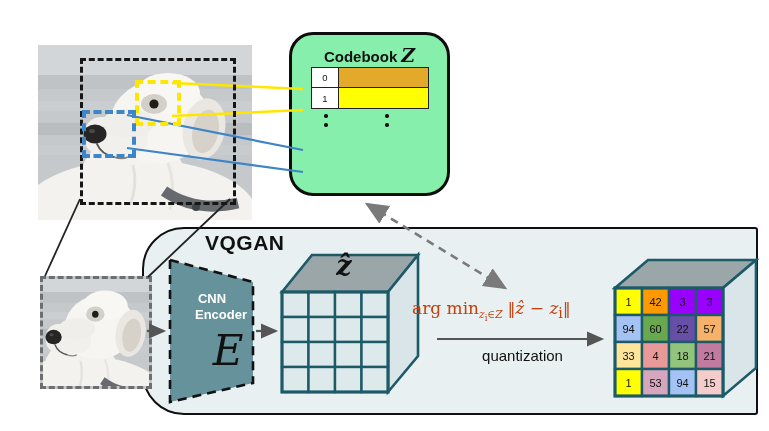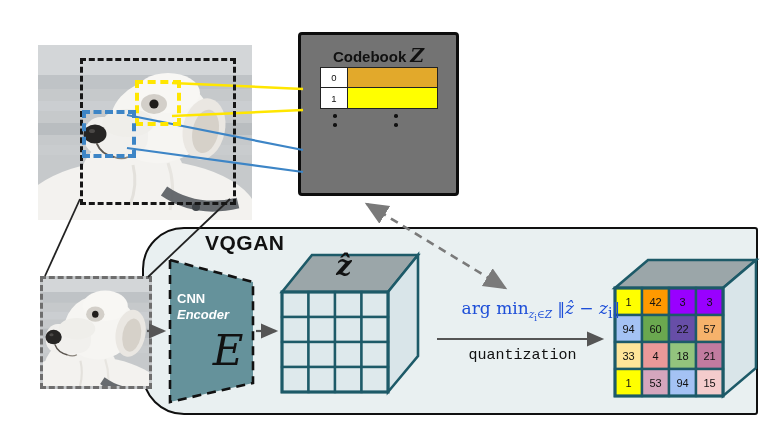--- a/index.html
+++ b/index.html
@@ -13,53 +13,53 @@
   #vqgan-label{left:205px;top:231px;font-size:21px;font-weight:bold;color:#111;z-index:4;letter-spacing:.5px;}
 
   
   #big-photo{left:38px;top:45px;width:214px;height:175px;z-index:2;}
   #small-photo{left:40px;top:276px;width:106px;height:107px;border:3px dashed #6e6e6e;z-index:2;background:#c6c9cb;}
   #crop-box{left:80px;top:58px;width:150px;height:141px;border:3px dashed #161616;z-index:4;}
   #patch-yellow{left:135px;top:80px;width:38px;height:38px;border:4px dashed var(--c-patch-yellow,#ffe600);z-index:5;}
   #patch-blue{left:82px;top:110px;width:46px;height:40px;border:4px dashed var(--c-patch-blue,#3d85c6);z-index:5;}
 
   
-  #codebook{left:298px;top:32px;width:155px;height:158px;background:#737373;border:3px solid #0d0d0d;
-            border-radius:4px;z-index:2;}
+  #codebook{left:289px;top:32px;width:155px;height:158px;background:#86efac;border:3px solid #0d0d0d;
+            border-radius:24px;z-index:2;}
   #cb-title{position:absolute;left:0;top:9px;width:100%;text-align:center;font-size:15px;font-weight:bold;color:#111;}
   #cb-title .scriptZ{font-family:"DejaVu Serif",serif;font-style:italic;font-weight:bold;font-size:19px;margin-left:4px;}
   #cb-table{position:absolute;left:19px;top:33px;width:121px;}
   .cb-row{display:flex;margin-top:-1.5px;}
   .cb-idx{width:26px;height:20px;border:1.5px solid #222;background:#fff;font-size:9.5px;color:#111;
           display:flex;align-items:center;justify-content:center;}
   .cb-bar{width:89px;height:20px;border:1.5px solid #222;margin-left:-1.5px;}
   #cb-dots{position:relative;height:20px;width:100%;}
   .cb-dot{position:absolute;width:3.5px;height:3.5px;border-radius:50%;background:#111;}
 
   
-  .enc-line{width:70px;text-align:left;color:#fff;font-weight:bold;font-size:13px;z-index:4;}
+  .enc-line{width:70px;text-align:center;color:#fff;font-weight:bold;font-size:13px;z-index:4;}
   #enc-E{left:206px;top:330px;width:44px;text-align:center;font-family:"DejaVu Serif",serif;
          font-style:italic;font-size:42px;color:#111;z-index:4;line-height:1;}
 
   
   #zhat-label{left:322px;top:252px;width:44px;text-align:center;font-family:"DejaVu Serif",serif;
               font-style:italic;font-weight:bold;font-size:27px;color:#111;z-index:4;line-height:1;}
   #zq-label{left:658px;top:256px;width:60px;text-align:center;font-family:"DejaVu Serif",serif;
             font-size:25px;color:#111;z-index:4;line-height:1;}
   #zq-label i{font-style:italic;}
   #zq-label sub{font-weight:bold;font-size:15px;font-style:normal;}
 
   
-  #formula{left:412px;top:298px;width:208px;text-align:right;font-family:"DejaVu Serif",serif;
-           font-size:17px;color:#1d4ed8;z-index:4;}
+  #formula{left:412px;top:298px;width:208px;text-align:left;font-family:"DejaVu Serif",serif;
+           font-size:17px;color:#c2410c;z-index:4;}
   #formula i{font-style:italic;}
   #formula sub.big{font-size:62%;}
   #formula sub.big sub{font-size:80%;}
   .norm{font-family:"DejaVu Sans",sans-serif;font-size:15px;}
-  #quant-label{left:440px;top:347px;width:165px;text-align:center;font-size:15px;color:#111;z-index:4;font-family:Liberation Mono, monospace;}
+  #quant-label{left:440px;top:347px;width:165px;text-align:center;font-size:15px;color:#111;z-index:4;}
 
   
   #overlay{position:absolute;left:0;top:0;width:769px;height:431px;z-index:3;pointer-events:none;}
   .line-yellow{stroke:var(--c-patch-yellow,#ffe600);stroke-width:2.5;}
   .line-blue{stroke:var(--c-patch-blue,#3d85c6);stroke-width:2.2;}
   .line-black{stroke:#222;stroke-width:1.8;}
   .arrow-gray{stroke:var(--c-arrow-gray,#555);stroke-width:2.2;fill:none;}
   .arrow-dashed{stroke:var(--c-dash-gray,#7a7a7a);stroke-width:2.6;stroke-dasharray:8 6;fill:none;}
   .encoder-shape{fill:var(--c-encoder,#65929b);stroke:#111;stroke-width:2.6;stroke-dasharray:9 6;}
   .cube-top{fill:var(--c-cube-top,#9ba6a9);stroke:var(--c-cube-border,#1d5a68);stroke-width:2.6;}
@@ -234,21 +234,21 @@
     <line class="line-black" x1="80" y1="199" x2="45" y2="276"></line>
     <line class="line-black" x1="230" y1="199" x2="148" y2="277"></line>
 
     <line class="arrow-gray" x1="147" y1="331" x2="164" y2="331" marker-end="url(#m-gray)"></line>
     <line class="arrow-gray" x1="256" y1="331" x2="276" y2="331" marker-end="url(#m-gray)"></line>
     <line class="arrow-gray" x1="437" y1="339" x2="602" y2="339" marker-end="url(#m-gray)"></line>
     <line class="arrow-dashed" x1="367" y1="204" x2="505" y2="288" marker-start="url(#m-dash2)" marker-end="url(#m-dash)"></line>
   </svg>
 
   <div class="abs enc-line" style="left:177px;top:291px;">CNN</div>
-  <div class="abs enc-line" style="left:177px;top:307px;font-style:italic;">Encoder</div>
+  <div class="abs enc-line" style="left:186px;top:307px;">Encoder</div>
   <div class="abs" id="enc-E">E</div>
 
   <div class="abs" id="zhat-label">ẑ</div>
 
   <div class="abs" id="formula">
     <span>arg min</span><sub class="big"><i>z</i><sub>i</sub><span>∈</span><i>Z</i></sub>
     <span class="norm">‖</span><i>ẑ</i>
     <span>−</span>
     <i>z</i><sub>i</sub><span class="norm">‖</span>
   </div>

